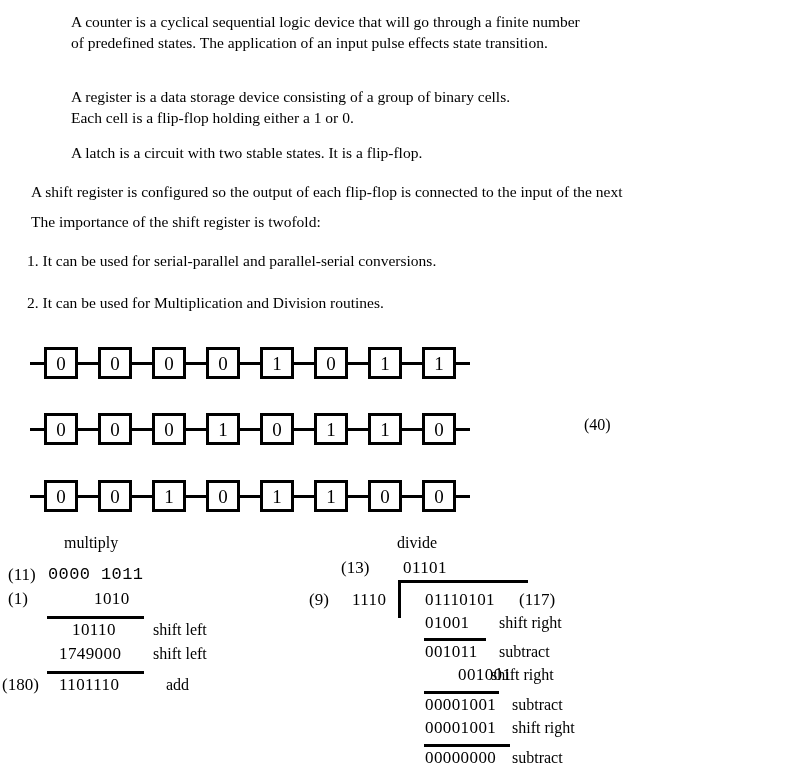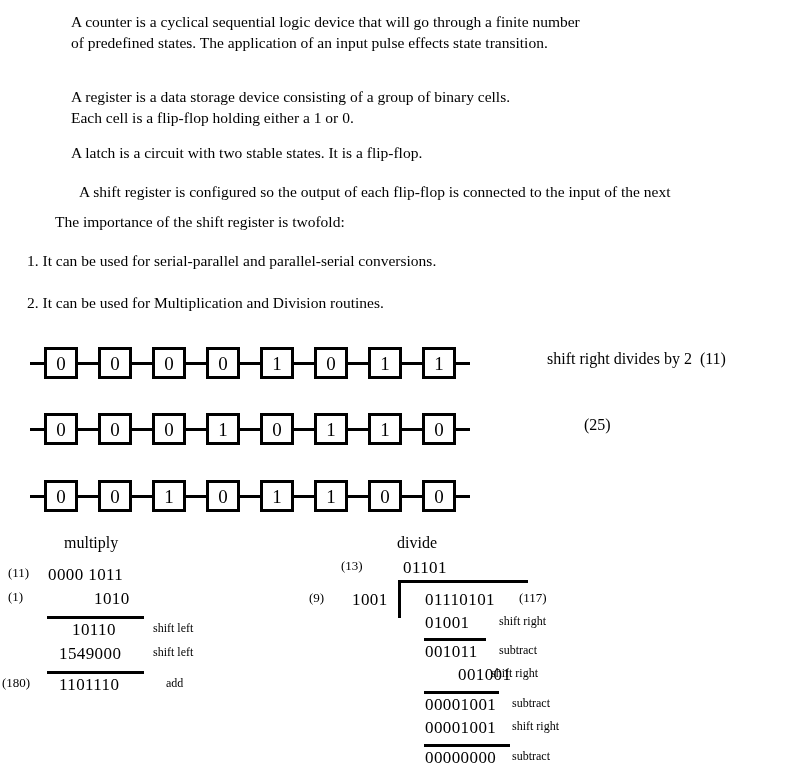--- a/index.html
+++ b/index.html
@@ -20,22 +20,22 @@
 
   
   .para {
     font-size: 15.5px;
     line-height: 21px;
     white-space: pre;
   }
   #p1 { left: 71px;  top: 11px; }
   #p2 { left: 71px;  top: 86px; }
   #p3 { left: 71px;  top: 142px; font-family: Liberation Serif, serif; }
-  #p4 { left: 31px;  top: 181px; margin-left: 48px; }
-  #p5 { left: 31px;  top: 211px; margin-left: 24px; }
+  #p4 { left: 31px;  top: 181px; }
+  #p5 { left: 31px;  top: 211px; }
   #p6 { left: 27px;  top: 250px; }
   #p7 { left: 27px;  top: 292px; }
 
   
   .reg-row { height: 46px; }
   #row1 { left: 0px; top: 340px; width: 795px; }
   #row2 { left: 0px; top: 406px; width: 795px; }
   #row3 { left: 0px; top: 473px; width: 795px; }
 
   .reg-chain {
@@ -80,42 +80,42 @@
   .heading {
     font-size: 16px;
     white-space: pre;
   }
   .num {
     font-size: 17px;
     white-space: pre;
     letter-spacing: 0.4px;
   }
   .paren {
-    font-size: 13px;
+    font-size: 17px;
     white-space: pre;
   }
   .word {
-    font-size: 12px;
+    font-size: 16px;
     white-space: pre;
   }
   .rule {
     position: absolute;
     border-top: 3px solid #000;
     height: 0;
   }
   .vbar {
     position: absolute;
     border-left: 3px solid #000;
     width: 0;
   }
 
   
   #mul-title  { left: 64px;  top: 534px; }
   #mul-p1     { left: 8px;   top: 565px; }
-  #mul-n1     { left: 48px;  top: 565px; }
+  #mul-n1     { left: 48px;  top: 565px; font-family: Liberation Mono, monospace; }
   #mul-p2     { left: 8px;   top: 589px; }
   #mul-n2     { left: 94px;  top: 589px; }
   #mul-rule1  { left: 47px;  top: 616px; width: 97px; }
   #mul-n3     { left: 72px;  top: 620px; }
   #mul-w3     { left: 153px; top: 621px; }
   #mul-n4     { left: 59px;  top: 644px; }
   #mul-w4     { left: 153px; top: 645px; }
   #mul-rule2  { left: 47px;  top: 671px; width: 97px; }
   #mul-p5     { left: 2px;   top: 675px; }
   #mul-n5     { left: 59px;  top: 675px; }
@@ -173,21 +173,20 @@
     <span class="link"></span>
     <span class="cell">1</span>
     <span class="link"></span>
     <span class="cell">0</span>
     <span class="link"></span>
     <span class="cell">1</span>
     <span class="link"></span>
     <span class="cell">1</span>
     <span class="lead"></span>
   </div>
-  <div class="reg-label">shift right divides by 2  (11)</div>
 </div>
 
 <div class="abs reg-row" id="row2">
   <div class="reg-chain">
     <span class="lead"></span>
     <span class="cell">0</span>
     <span class="link"></span>
     <span class="cell">0</span>
     <span class="link"></span>
     <span class="cell">0</span>
@@ -196,21 +195,21 @@
     <span class="link"></span>
     <span class="cell">0</span>
     <span class="link"></span>
     <span class="cell">1</span>
     <span class="link"></span>
     <span class="cell">1</span>
     <span class="link"></span>
     <span class="cell">0</span>
     <span class="lead"></span>
   </div>
-  <div class="reg-label alt">(25)</div>
+  <div class="reg-label alt">(40)</div>
 </div>
 
 <div class="abs reg-row" id="row3">
   <div class="reg-chain">
     <span class="lead"></span>
     <span class="cell">0</span>
     <span class="link"></span>
     <span class="cell">0</span>
     <span class="link"></span>
     <span class="cell">1</span>
@@ -229,34 +228,34 @@
 </div>
 
 <div class="abs heading" id="mul-title">multiply</div>
 <div class="abs paren" id="mul-p1">(11)</div>
 <div class="abs num" id="mul-n1">0000 1011</div>
 <div class="abs paren" id="mul-p2">(1)</div>
 <div class="abs num" id="mul-n2">1010</div>
 <div class="rule" id="mul-rule1"></div>
 <div class="abs num" id="mul-n3">10110</div>
 <div class="abs word" id="mul-w3">shift left</div>
-<div class="abs num" id="mul-n4">1549000</div>
+<div class="abs num" id="mul-n4">1749000</div>
 <div class="abs word" id="mul-w4">shift left</div>
 <div class="rule" id="mul-rule2"></div>
 <div class="abs paren" id="mul-p5">(180)</div>
 <div class="abs num" id="mul-n5">1101110</div>
 <div class="abs word" id="mul-w5">add</div>
 
 <div class="abs heading" id="div-title">divide</div>
 <div class="abs paren" id="div-p1">(13)</div>
 <div class="abs num" id="div-n1">01101</div>
 <div class="rule" id="div-rule0"></div>
 <div class="vbar" id="div-vbar"></div>
 <div class="abs paren" id="div-p2">(9)</div>
-<div class="abs num" id="div-n2">1001</div>
+<div class="abs num" id="div-n2">1110</div>
 <div class="abs num" id="div-n3">01110101</div>
 <div class="abs paren" id="div-p3">(117)</div>
 <div class="abs num" id="div-n4">01001</div>
 <div class="abs word" id="div-w4">shift right</div>
 <div class="rule" id="div-rule1"></div>
 <div class="abs num" id="div-n5">001011</div>
 <div class="abs word" id="div-w5">subtract</div>
 <div class="abs num" id="div-n6">001001</div>
 <div class="abs word" id="div-w6">shift right</div>
 <div class="rule" id="div-rule2"></div>

